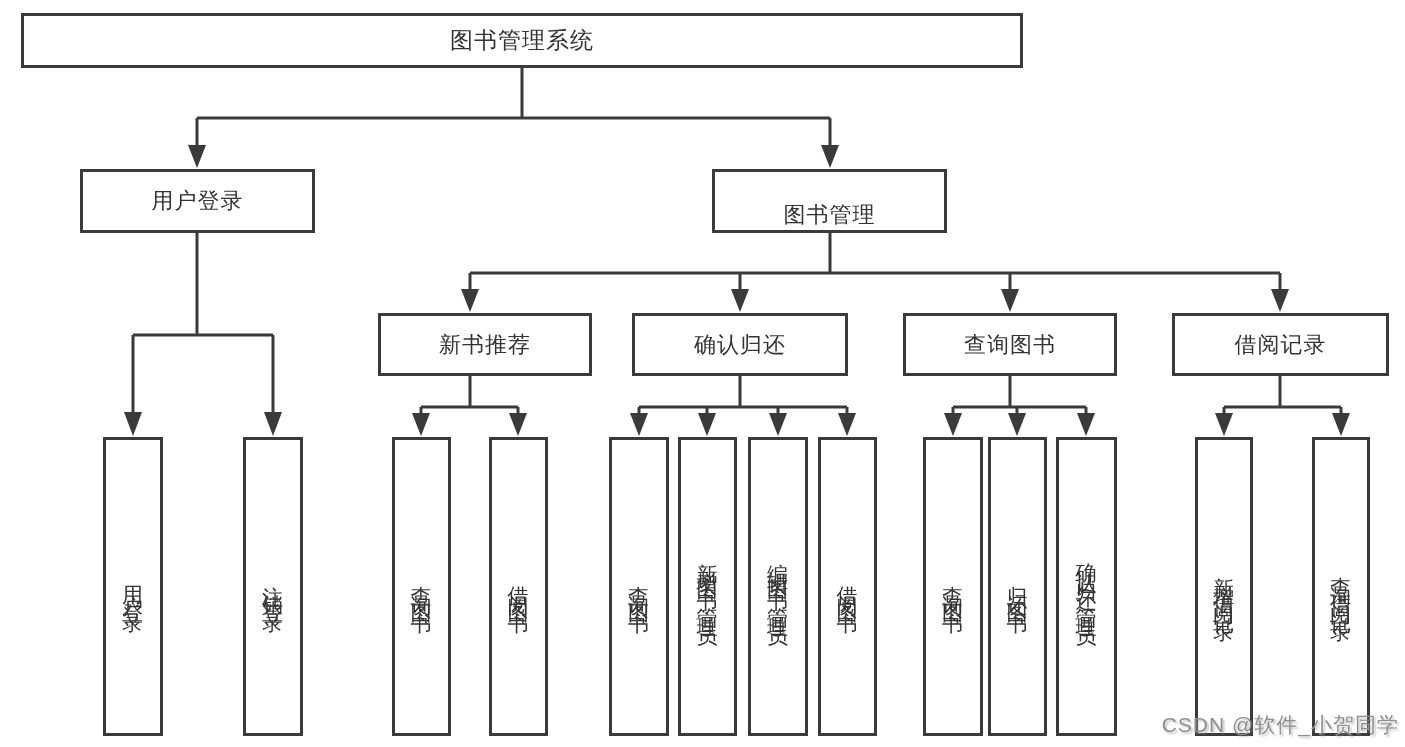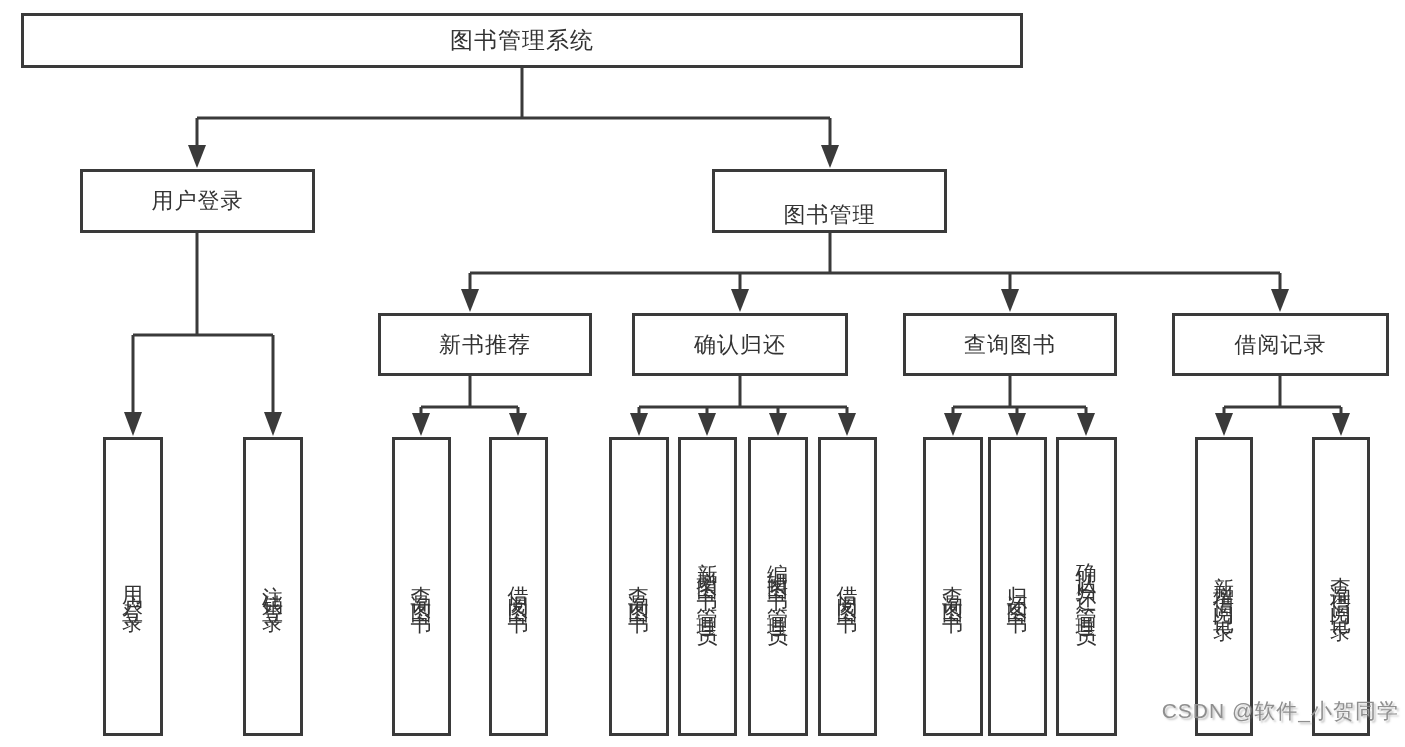--- a/index.html
+++ b/index.html
@@ -56,21 +56,21 @@
     writing-mode: vertical-rl;
     text-orientation: mixed;
     font-size: 21px;
     letter-spacing: 9px;
     line-height: 1;
     color: #333333;
   }
   .watermark {
     position: absolute;
     right: 6px;
-    bottom: 22px;
+    bottom: 8px;
     font-size: 21px;
     color: #8f8f8f;
     letter-spacing: 1px;
     text-shadow: 2px 2px 2px rgba(150,150,150,0.55);
     z-index: 5;
     white-space: nowrap;
   }
 </style>
 </head>
 <body>

